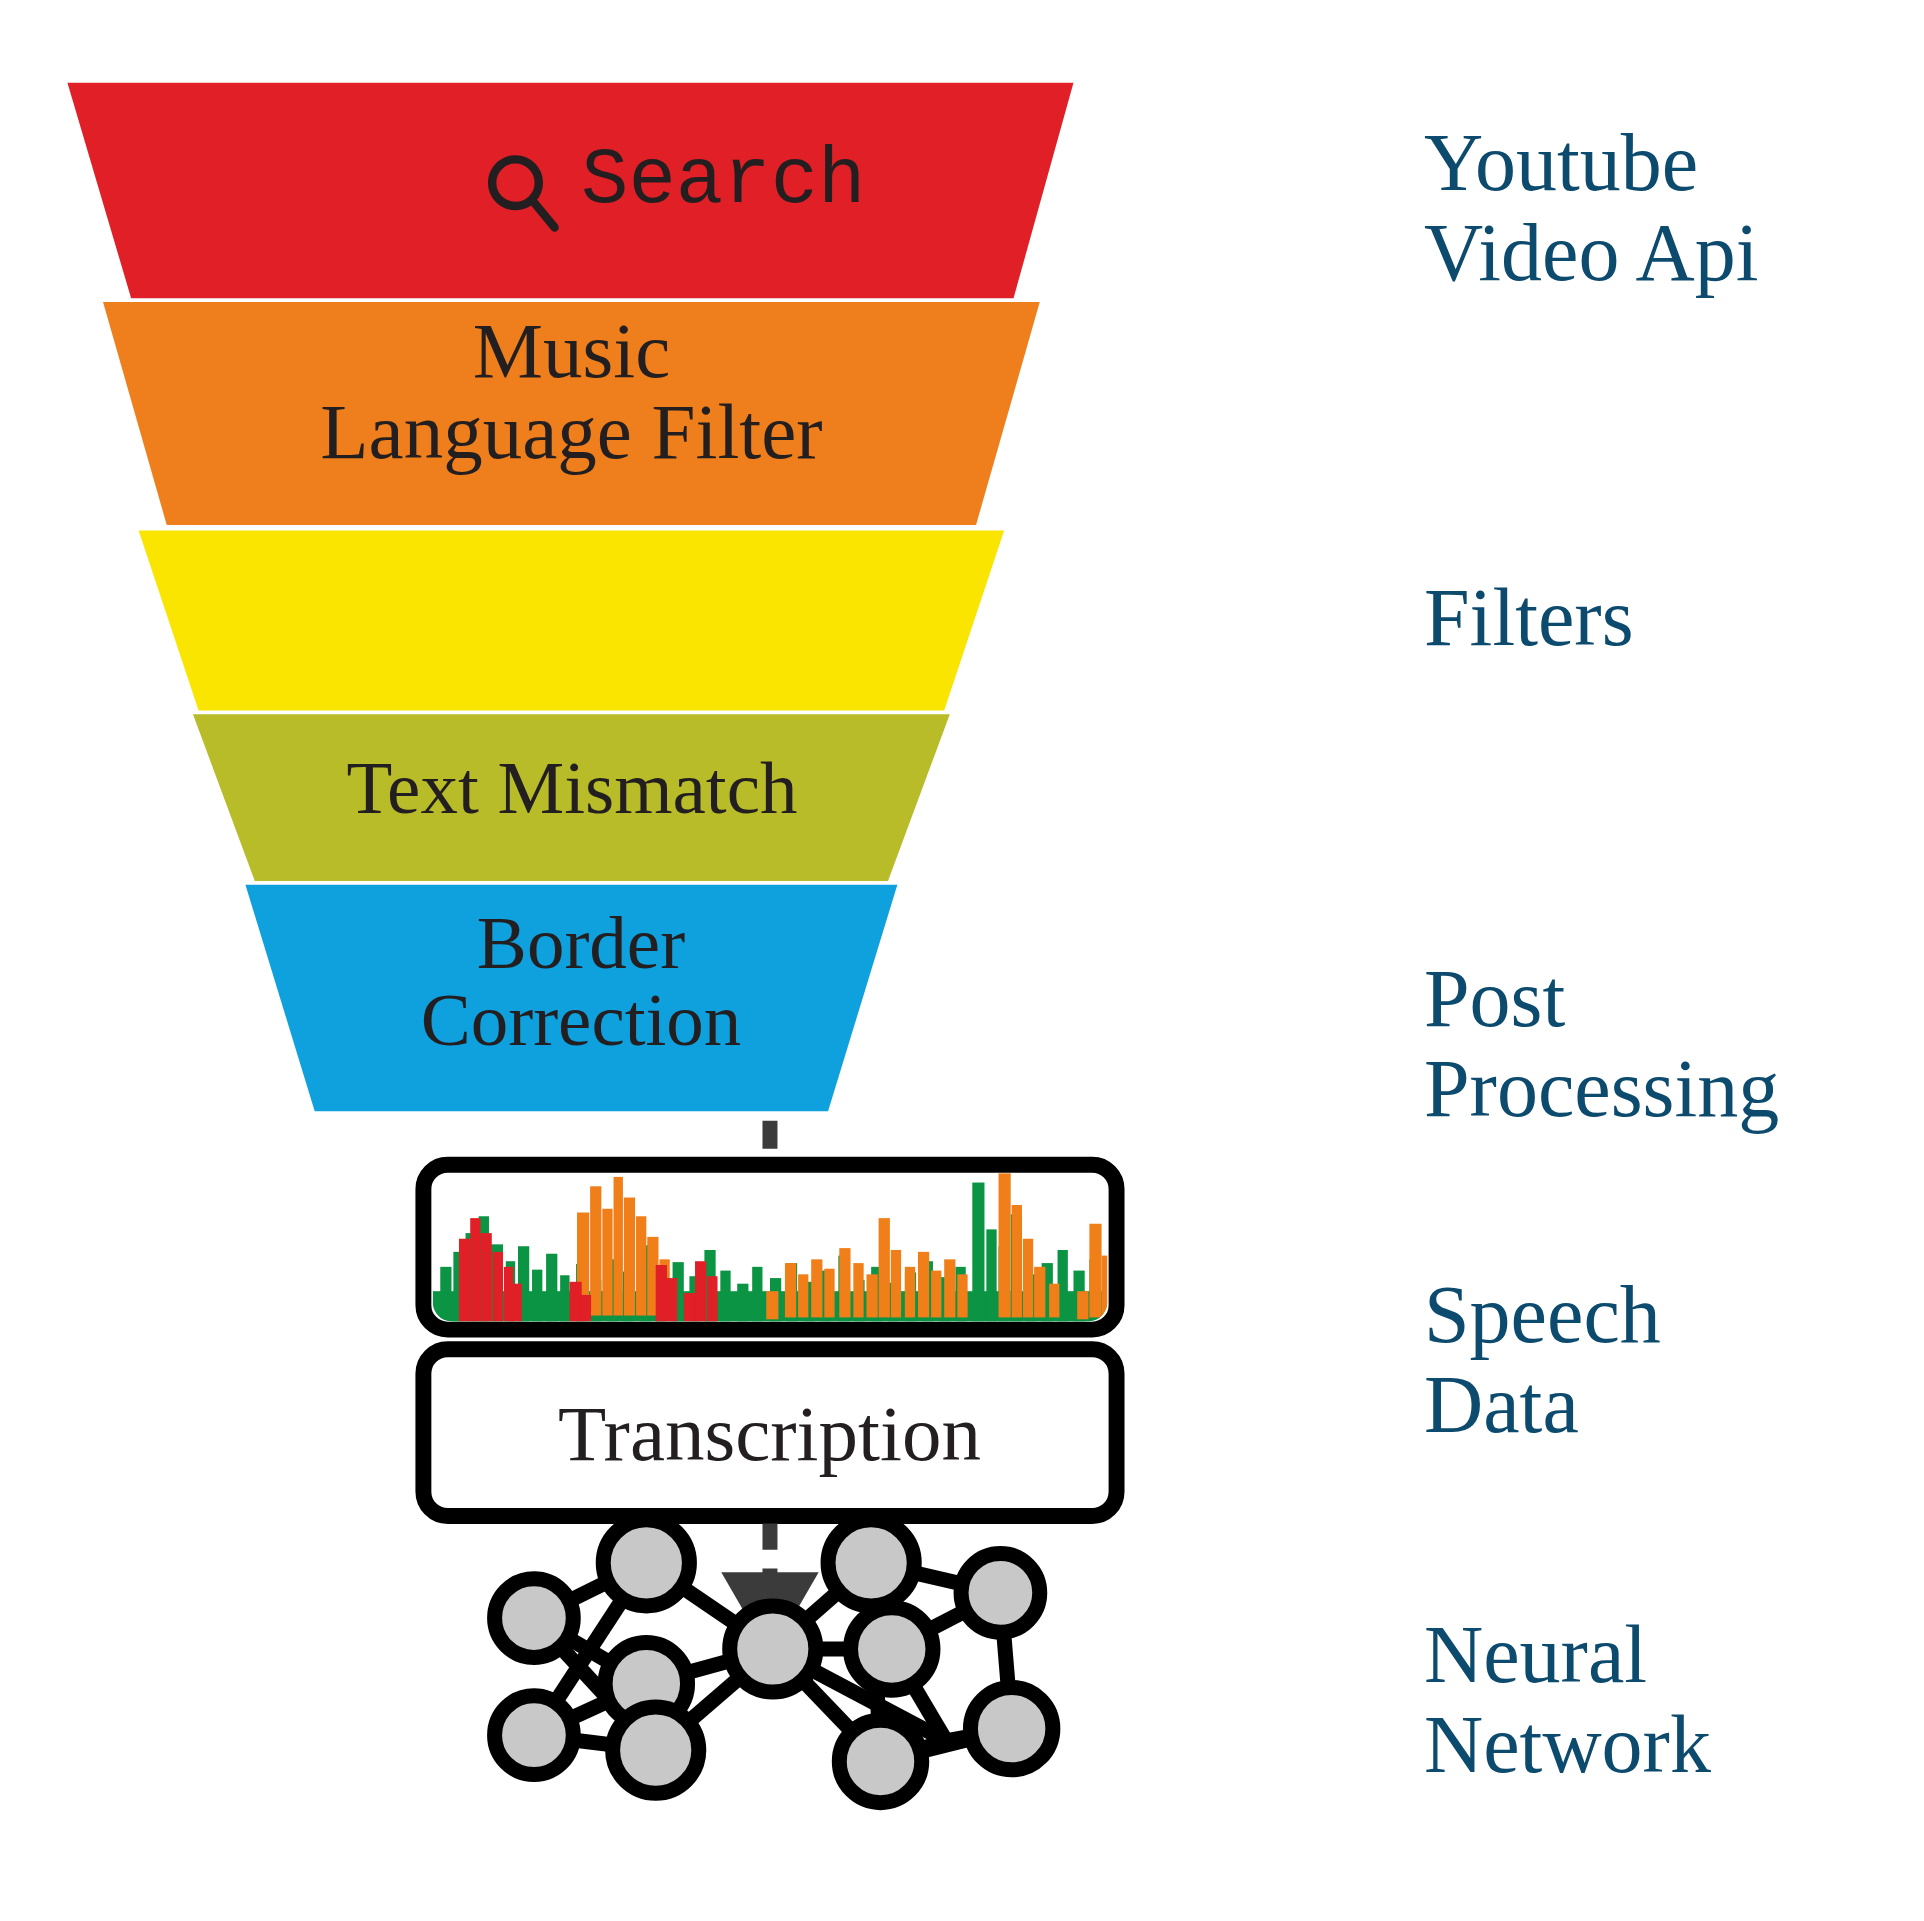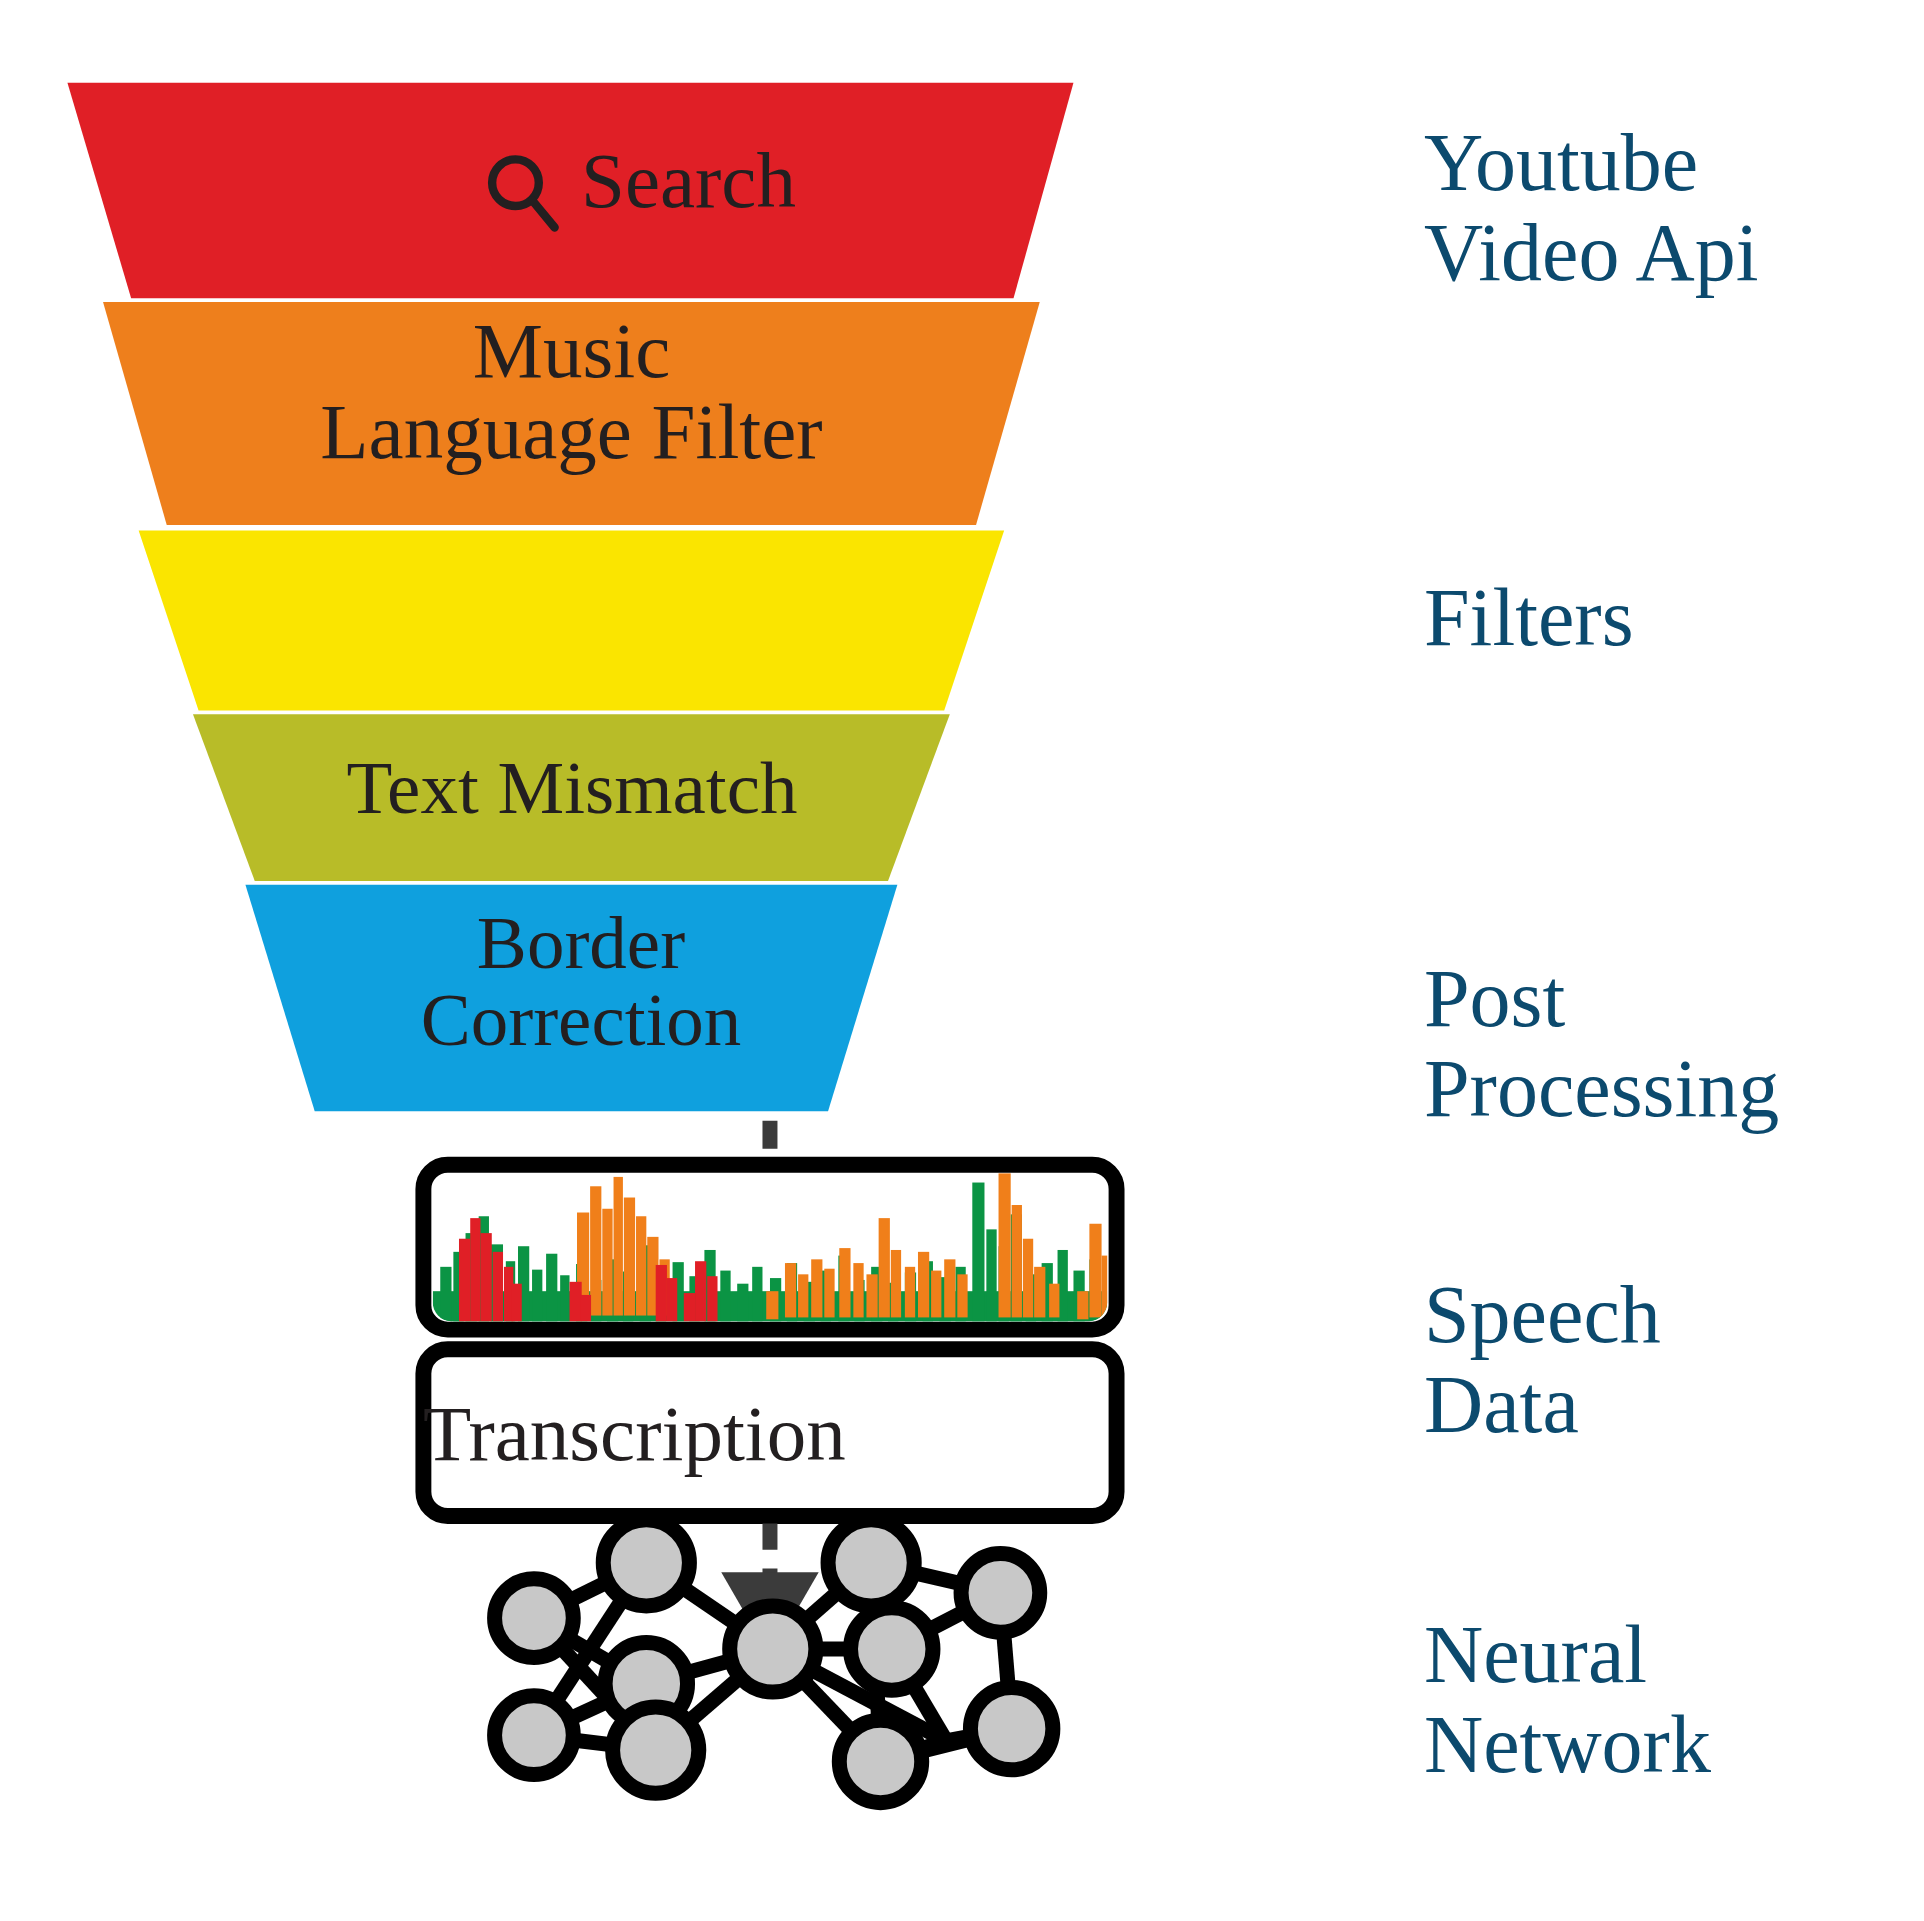--- a/index.html
+++ b/index.html
@@ -39,21 +39,21 @@
   .side-label {
     position: absolute;
     font-family: "Liberation Serif", "DejaVu Serif", serif;
     color: #0c4a6e;
     font-size: 82px;
     line-height: 1.10;
     white-space: pre;
   }
   .box-label {
     position: absolute;
-    text-align: left;
+    text-align: center;
     font-family: "Liberation Serif", "DejaVu Serif", serif;
     color: #231f20;
     white-space: pre;
   }
   .search-icon-wrap {
     position: absolute;
   }
 </style>
 </head>
 <body>
@@ -72,21 +72,21 @@
 
     <polygon points="262,944 958,944 884,1186 336,1186" fill="#0fa0de"></polygon>
   </svg>
 
   <div class="search-icon-wrap" style="left:480px; top:150px; width:84px; height:84px;">
     <svg width="84" height="84" viewBox="0 0 90 90">
       <circle cx="38" cy="35" r="25" fill="none" stroke="#231f20" stroke-width="9"></circle>
       <line x1="56" y1="54" x2="80" y2="83" stroke="#231f20" stroke-width="9" stroke-linecap="round"></line>
     </svg>
   </div>
-  <div class="funnel-label" style="left:581px; top:141px; width:375px; text-align:left; font-size:79px;">Search</div>
+  <div class="funnel-label" style="left:581px; top:141px; width:375px; text-align:left; font-size:79px;font-family:Liberation Mono, monospace;">Search</div>
 
   <div class="funnel-label" style="left:150px; top:311px; width:843px; font-size:79px;">Music
 Language Filter</div>
 
 
   <div class="funnel-label" style="left:169px; top:750px; width:806px; font-size:75px;">Text Mismatch</div>
 
   <div class="funnel-label" style="left:225px; top:905px; width:712px; font-size:75px;">Border
 Correction</div>
 

